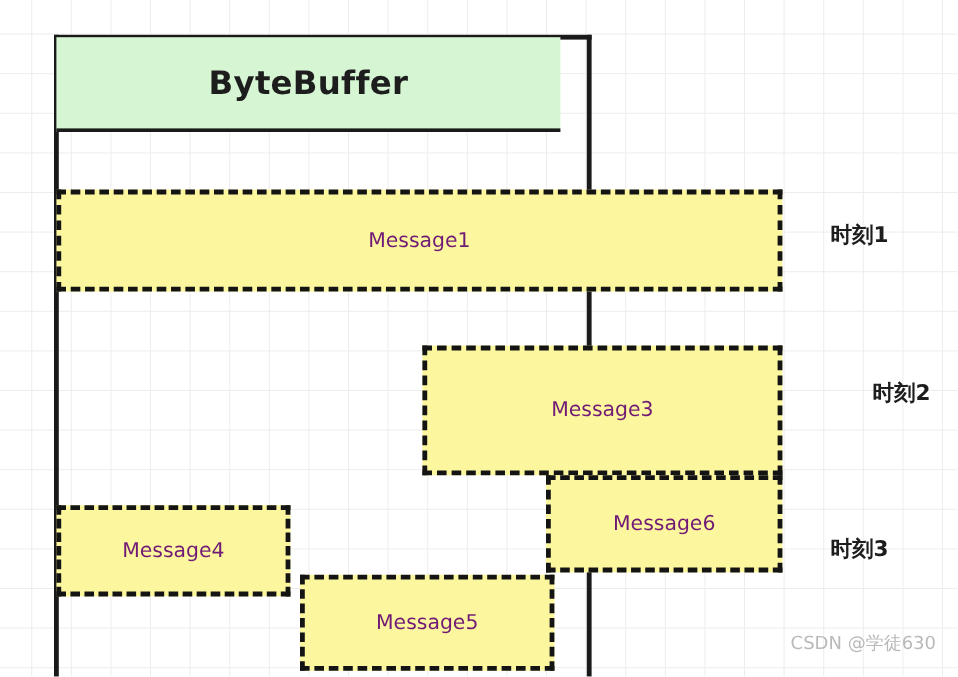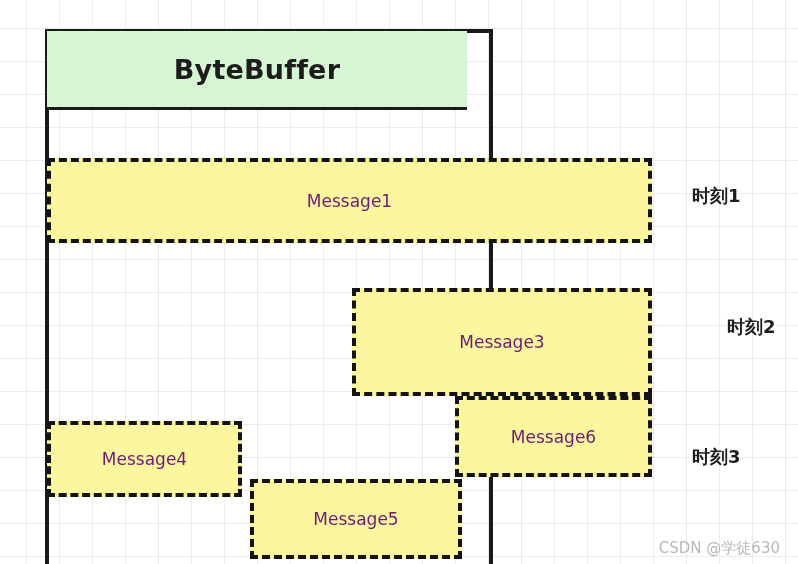--- a/index.html
+++ b/index.html
@@ -87,21 +87,21 @@
     z-index: 5;
   }
   .time-1 { left: 692px; top: 184px; }
   .time-2 { left: 727px; top: 315px; }
   .time-3 { left: 692px; top: 445px; }
 
   
   .watermark {
     position: absolute;
     right: 18px;
-    bottom: 6px;
+    bottom: 18px;
     font-size: 15px;
     color: #b9b9b9;
     white-space: nowrap;
     z-index: 6;
   }
 </style>
 </head>
 <body>
 
 <div id="canvas">

